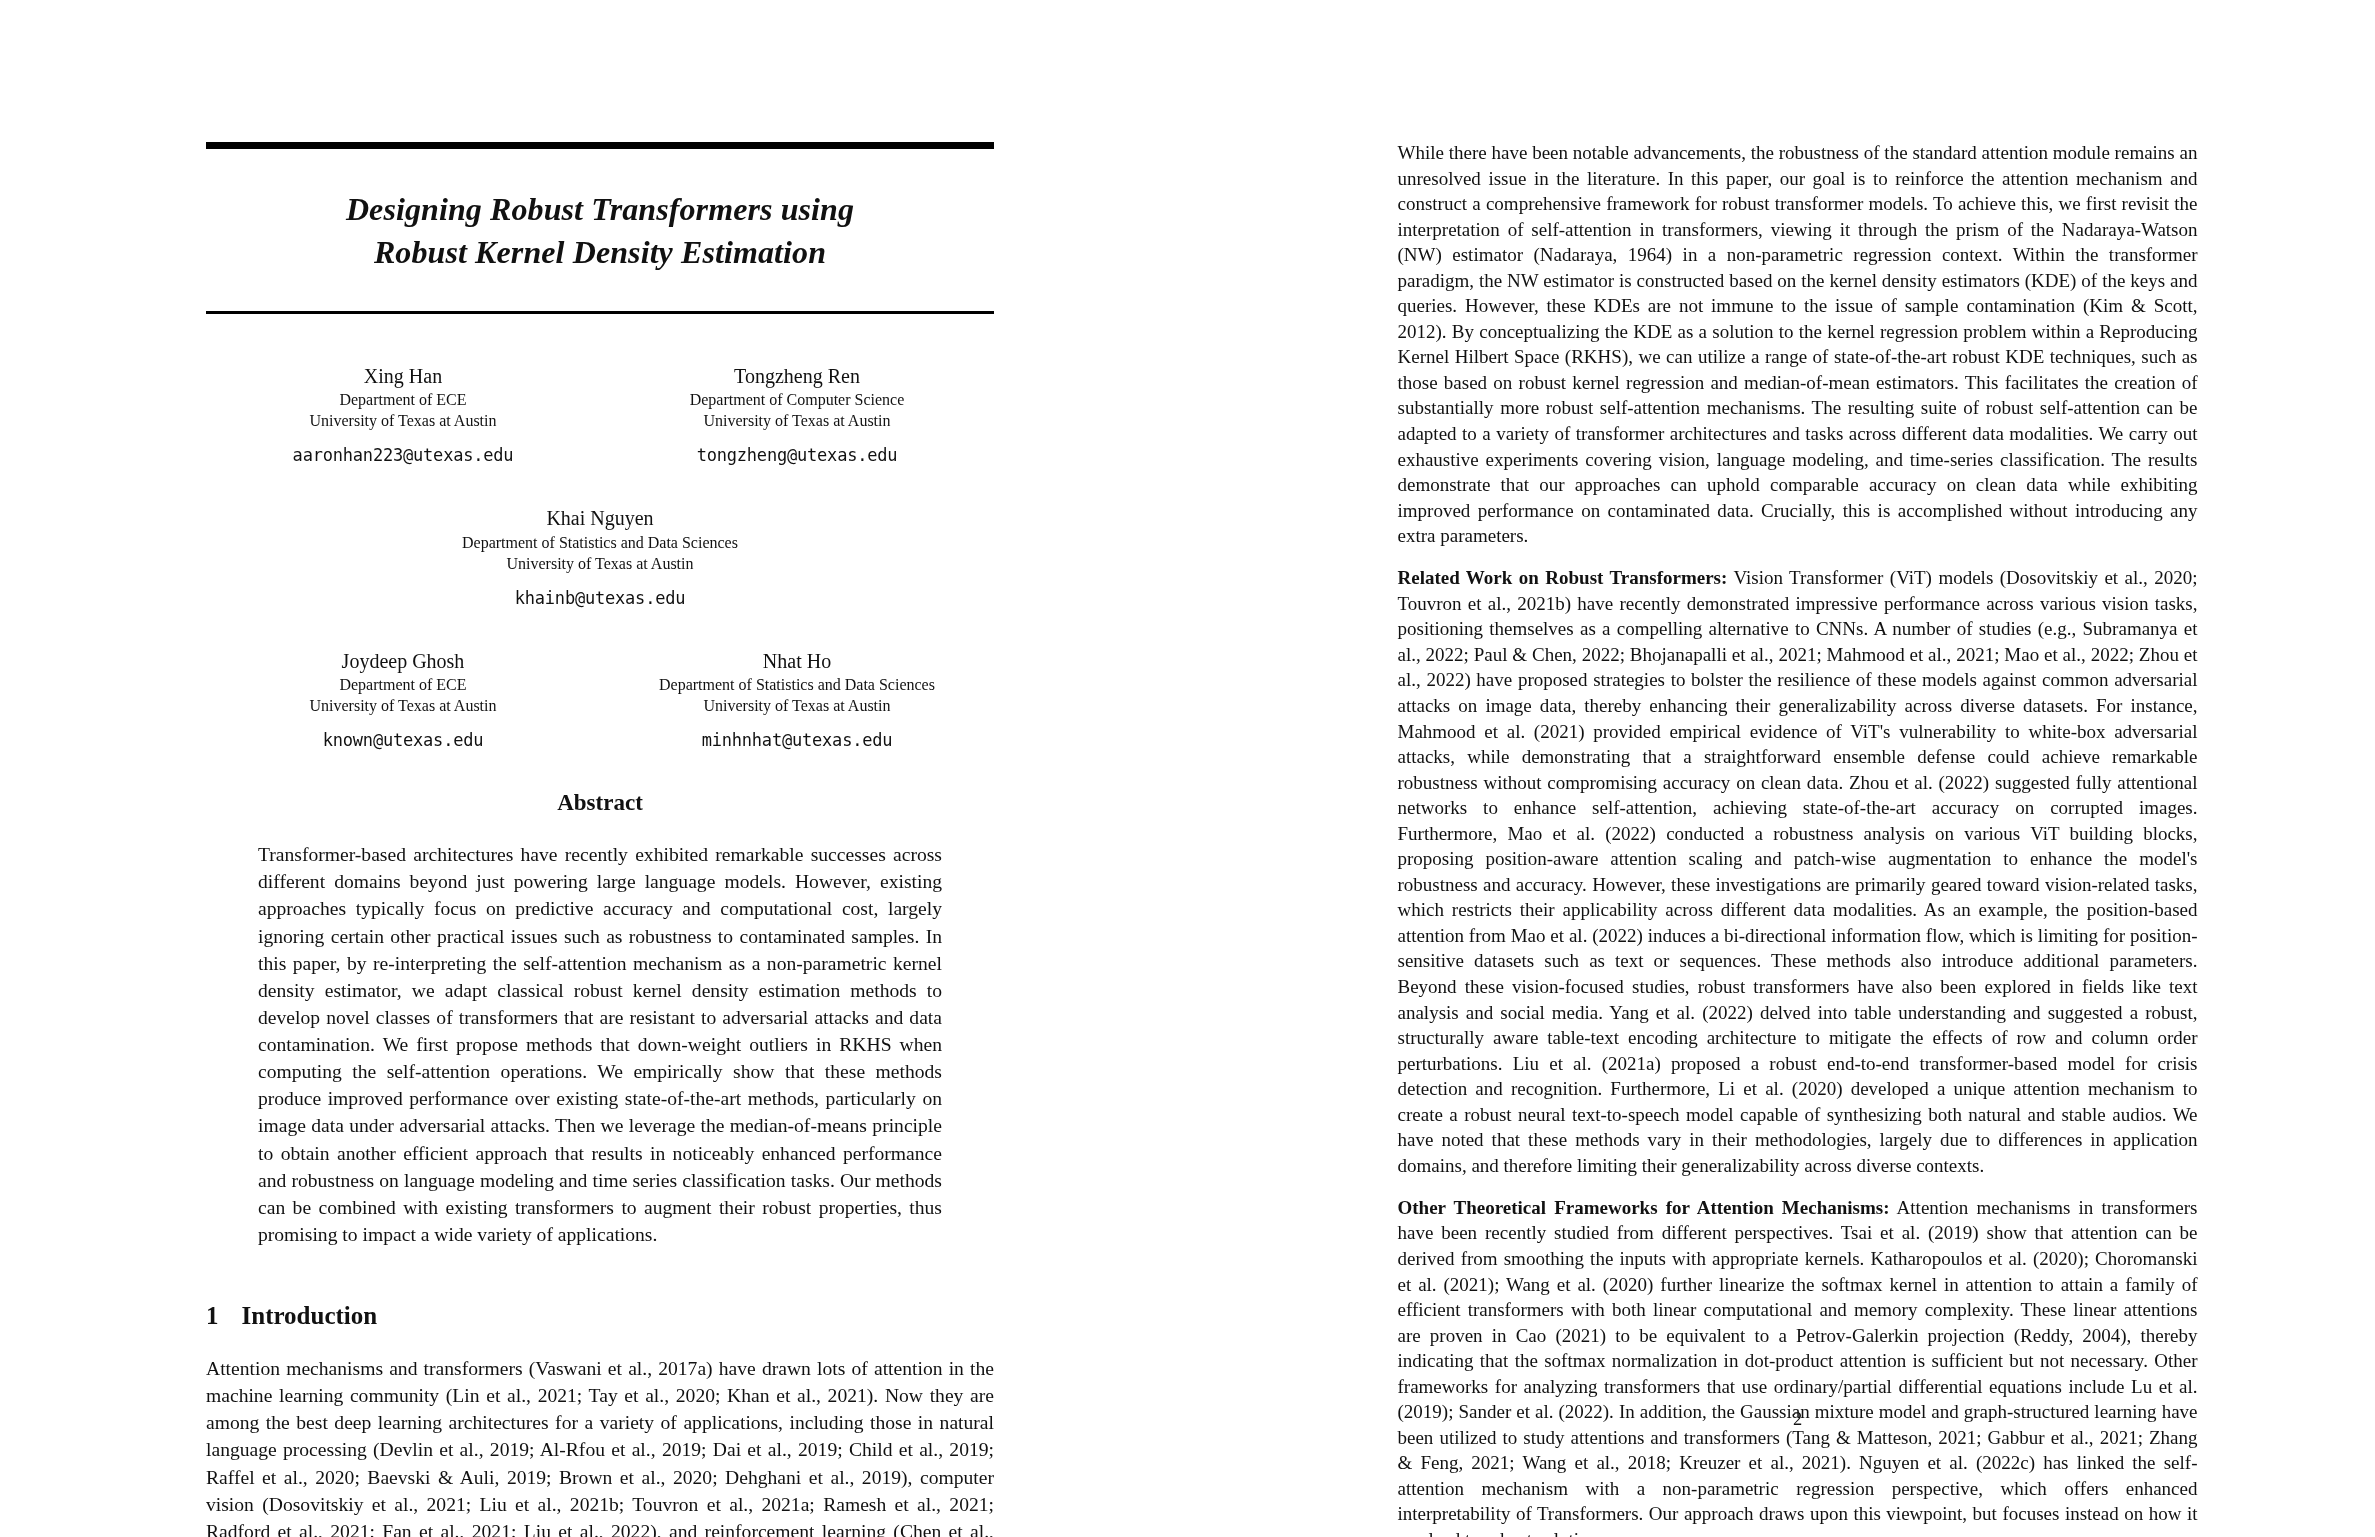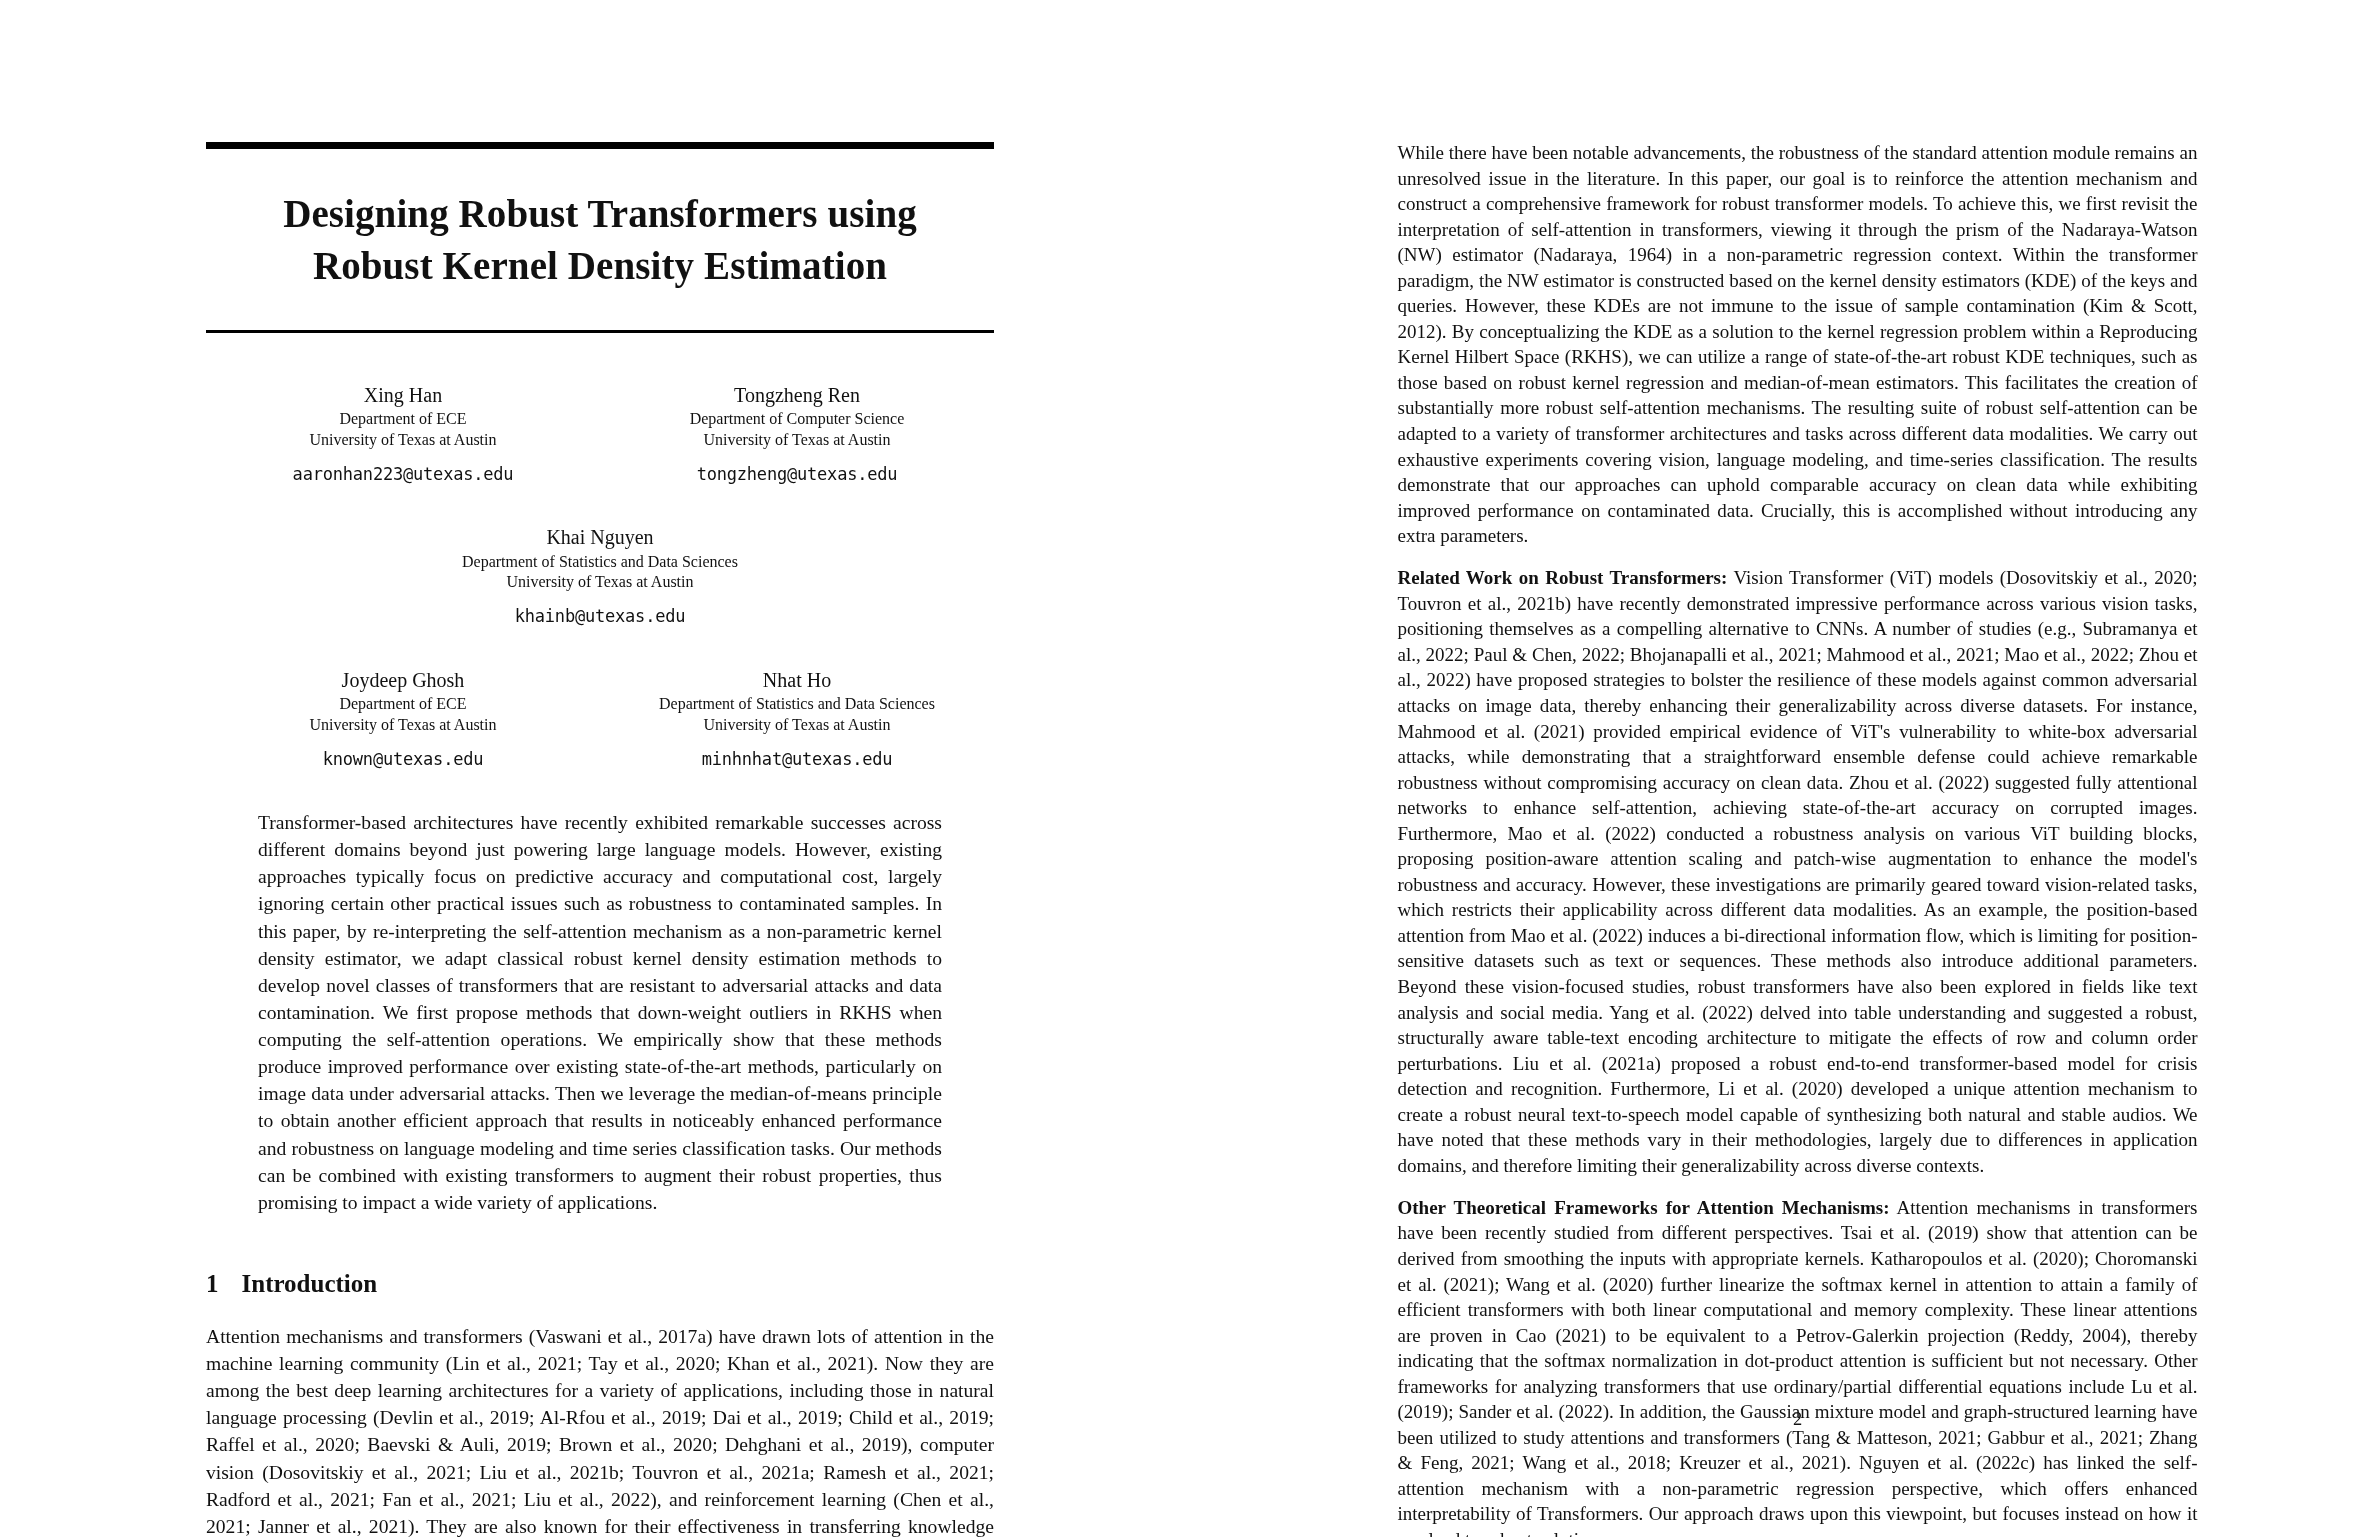--- a/index.html
+++ b/index.html
@@ -43,24 +43,25 @@
     height: 6.8px;
     background: #000000;
     margin-top: 142px;
   }
 
   .title-block {
     margin-top: 39px;
     text-align: center;
   }
   .paper-title {
-    font-size: 39px;
+    font-size: 32px;
     font-weight: bold;
     line-height: 1.35;
     letter-spacing: 0.1px;
+    font-style: italic;
   }
   .paper-title .t-line { display: block; }
 
   .rule-thin {
     height: 2.9px;
     background: #000000;
     margin-top: 37px;
   }
 
   
@@ -212,20 +213,21 @@
           <div class="author">
             <span class="a-name">Nhat Ho</span>
             <span class="a-dept">Department of Statistics and Data Sciences</span>
             <span class="a-univ">University of Texas at Austin</span>
             <span class="a-mail">minhnhat@utexas.edu</span>
           </div>
         </div>
 
       </div>
 
+      <div class="abstract-head">Abstract</div>
       <div class="abstract-body">Transformer-based architectures have recently exhibited remarkable successes across different domains beyond just powering large language models. However, existing approaches typically focus on predictive accuracy and computational cost, largely ignoring certain other practical issues such as robustness to contaminated samples. In this paper, by re-interpreting the self-attention mechanism as a non-parametric kernel density estimator, we adapt classical robust kernel density estimation methods to develop novel classes of transformers that are resistant to adversarial attacks and data contamination. We first propose methods that down-weight outliers in RKHS when computing the self-attention operations. We empirically show that these methods produce improved performance over existing state-of-the-art methods, particularly on image data under adversarial attacks. Then we leverage the median-of-means principle to obtain another efficient approach that results in noticeably enhanced performance and robustness on language modeling and time series classification tasks. Our methods can be combined with existing transformers to augment their robust properties, thus promising to impact a wide variety of applications.</div>
 
       <div class="sec-head">
         <span class="sec-num">1</span>
         <span class="sec-title">Introduction</span>
       </div>
 
       <div class="body-par">Attention mechanisms and transformers (Vaswani et al., 2017a) have drawn lots of attention in the machine learning community (Lin et al., 2021; Tay et al., 2020; Khan et al., 2021). Now they are among the best deep learning architectures for a variety of applications, including those in natural language processing  (Devlin et al., 2019; Al-Rfou et al., 2019; Dai et al., 2019; Child et al., 2019; Raffel et al., 2020; Baevski &amp; Auli, 2019; Brown et al., 2020; Dehghani et al., 2019), computer vision (Dosovitskiy et al., 2021; Liu et al., 2021b; Touvron et al., 2021a; Ramesh et al., 2021; Radford et al., 2021; Fan et al., 2021; Liu et al., 2022), and reinforcement learning (Chen et al., 2021; Janner et al., 2021). They are also known for their effectiveness in transferring knowledge from various pretraining tasks to different downstream applications with weak supervision or no supervision (Radford et al., 2018, 2019; Devlin et al., 2019; Yang et al., 2019; Liu et al., 2019).</div>
 
     </div>

